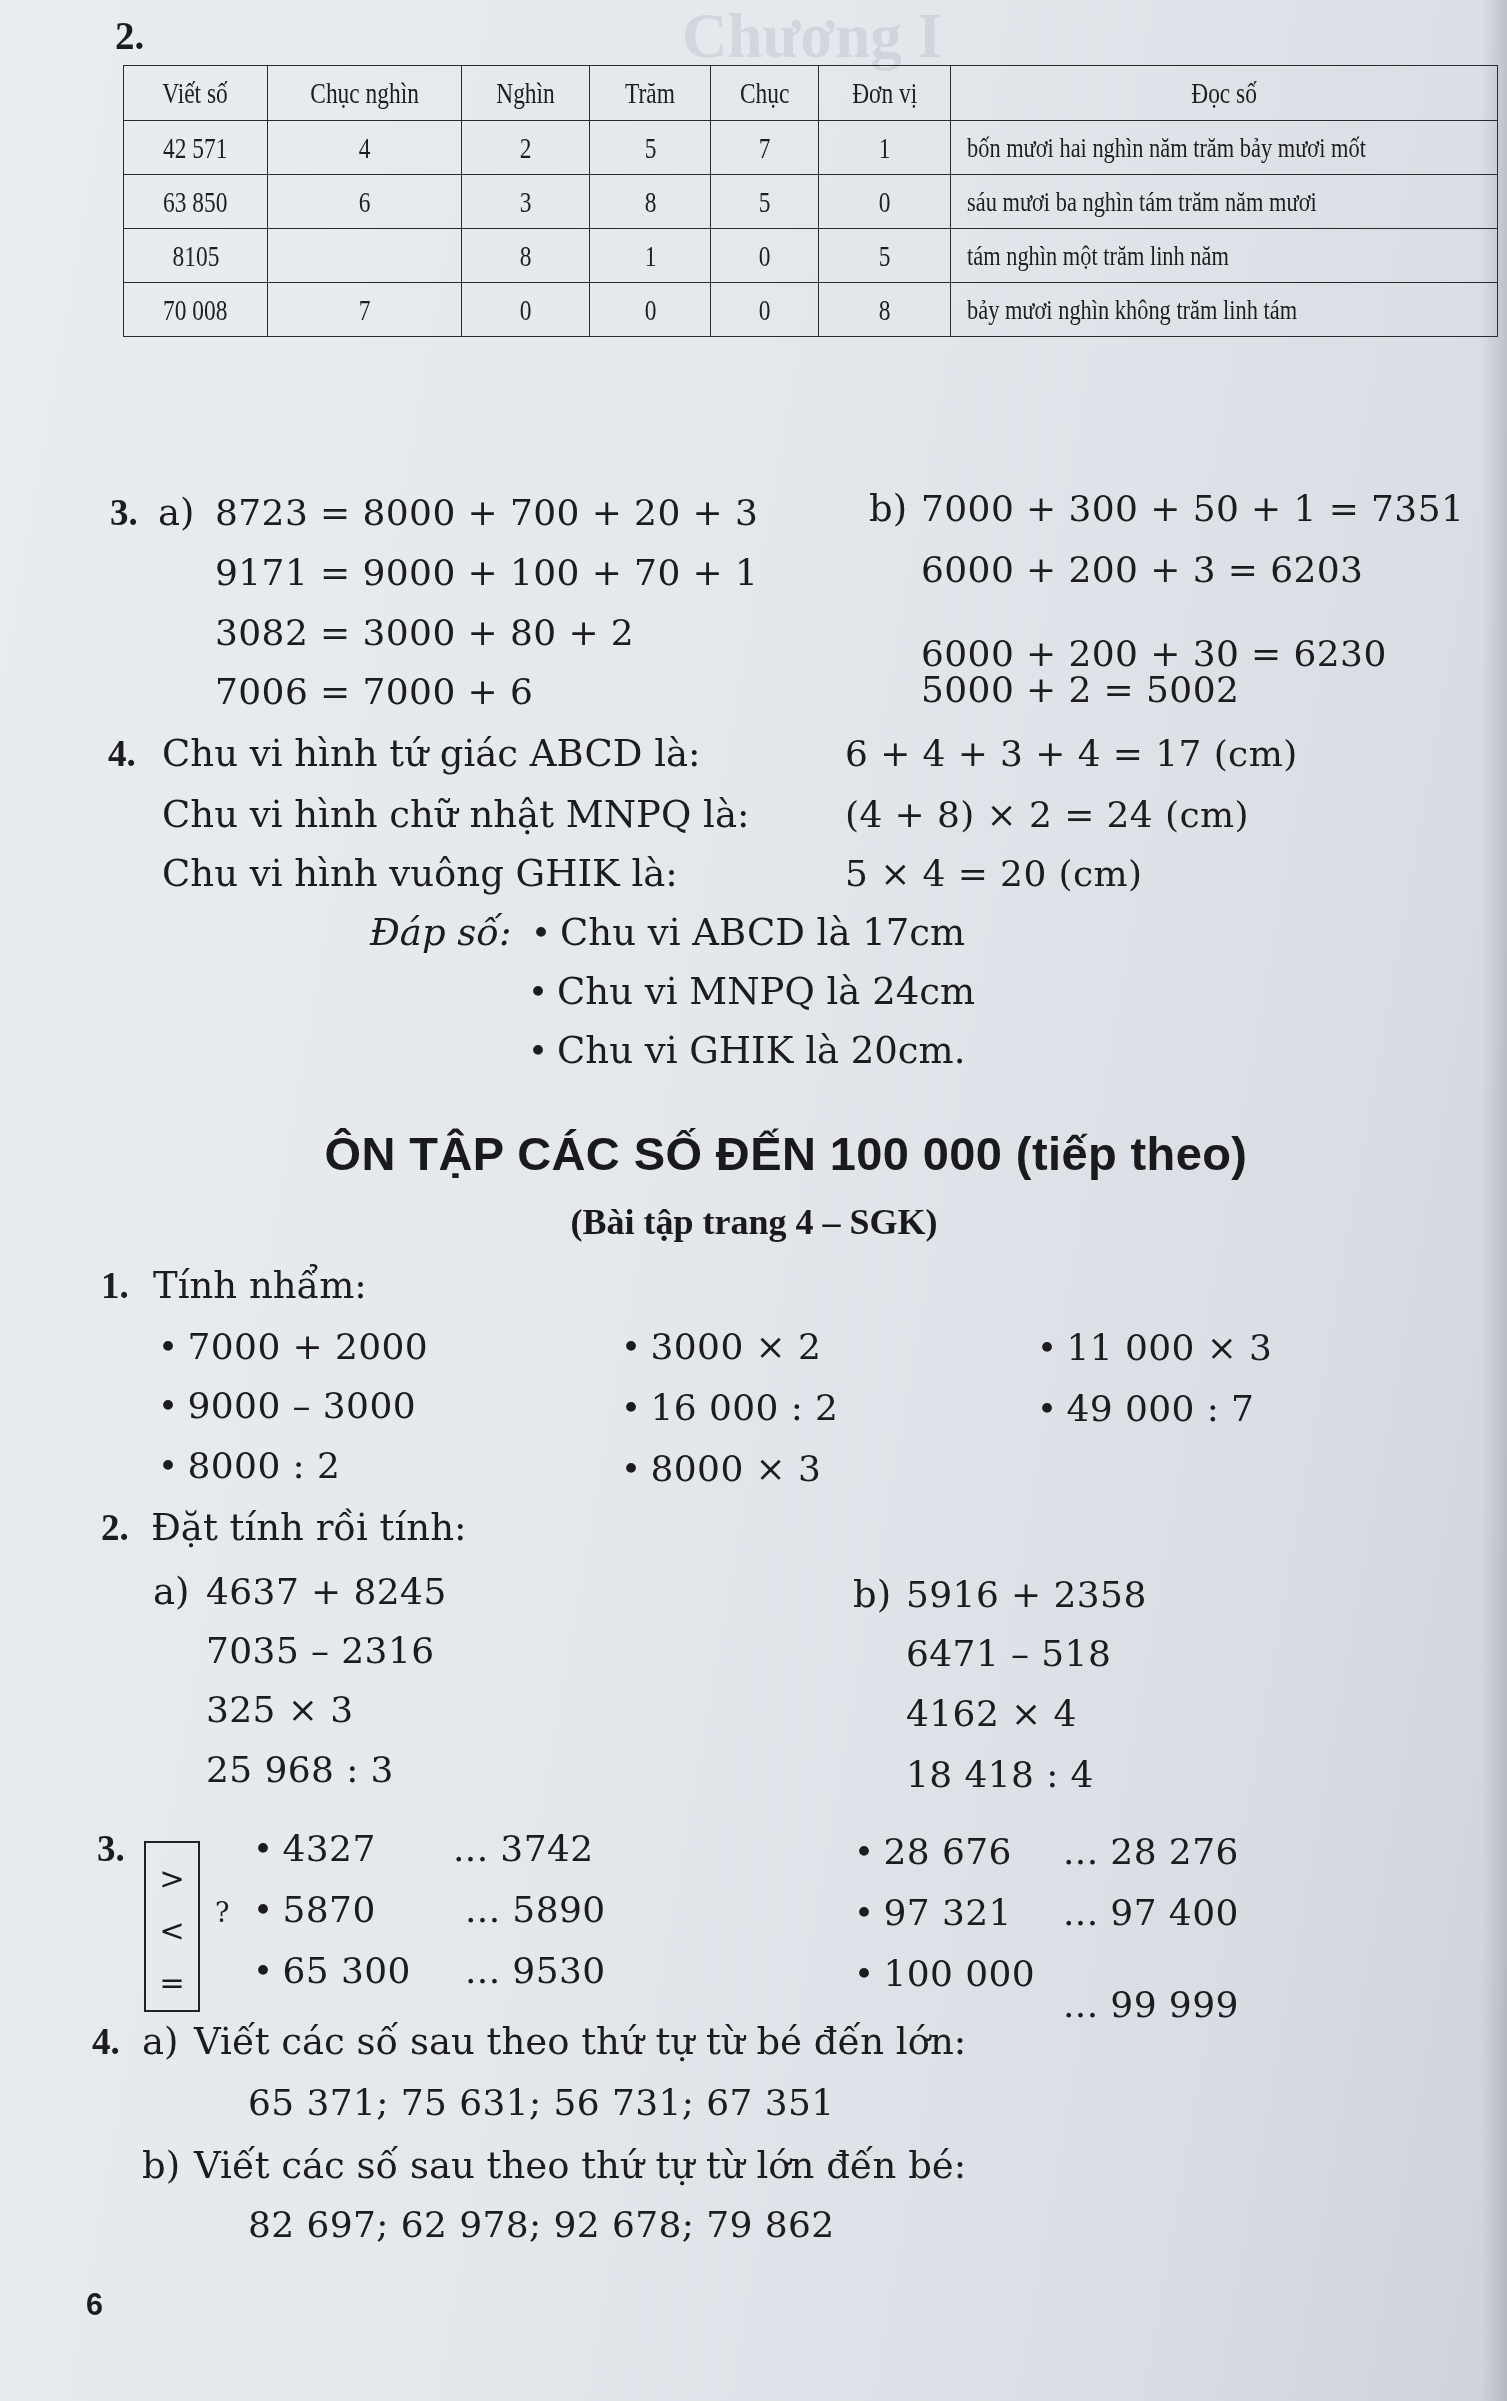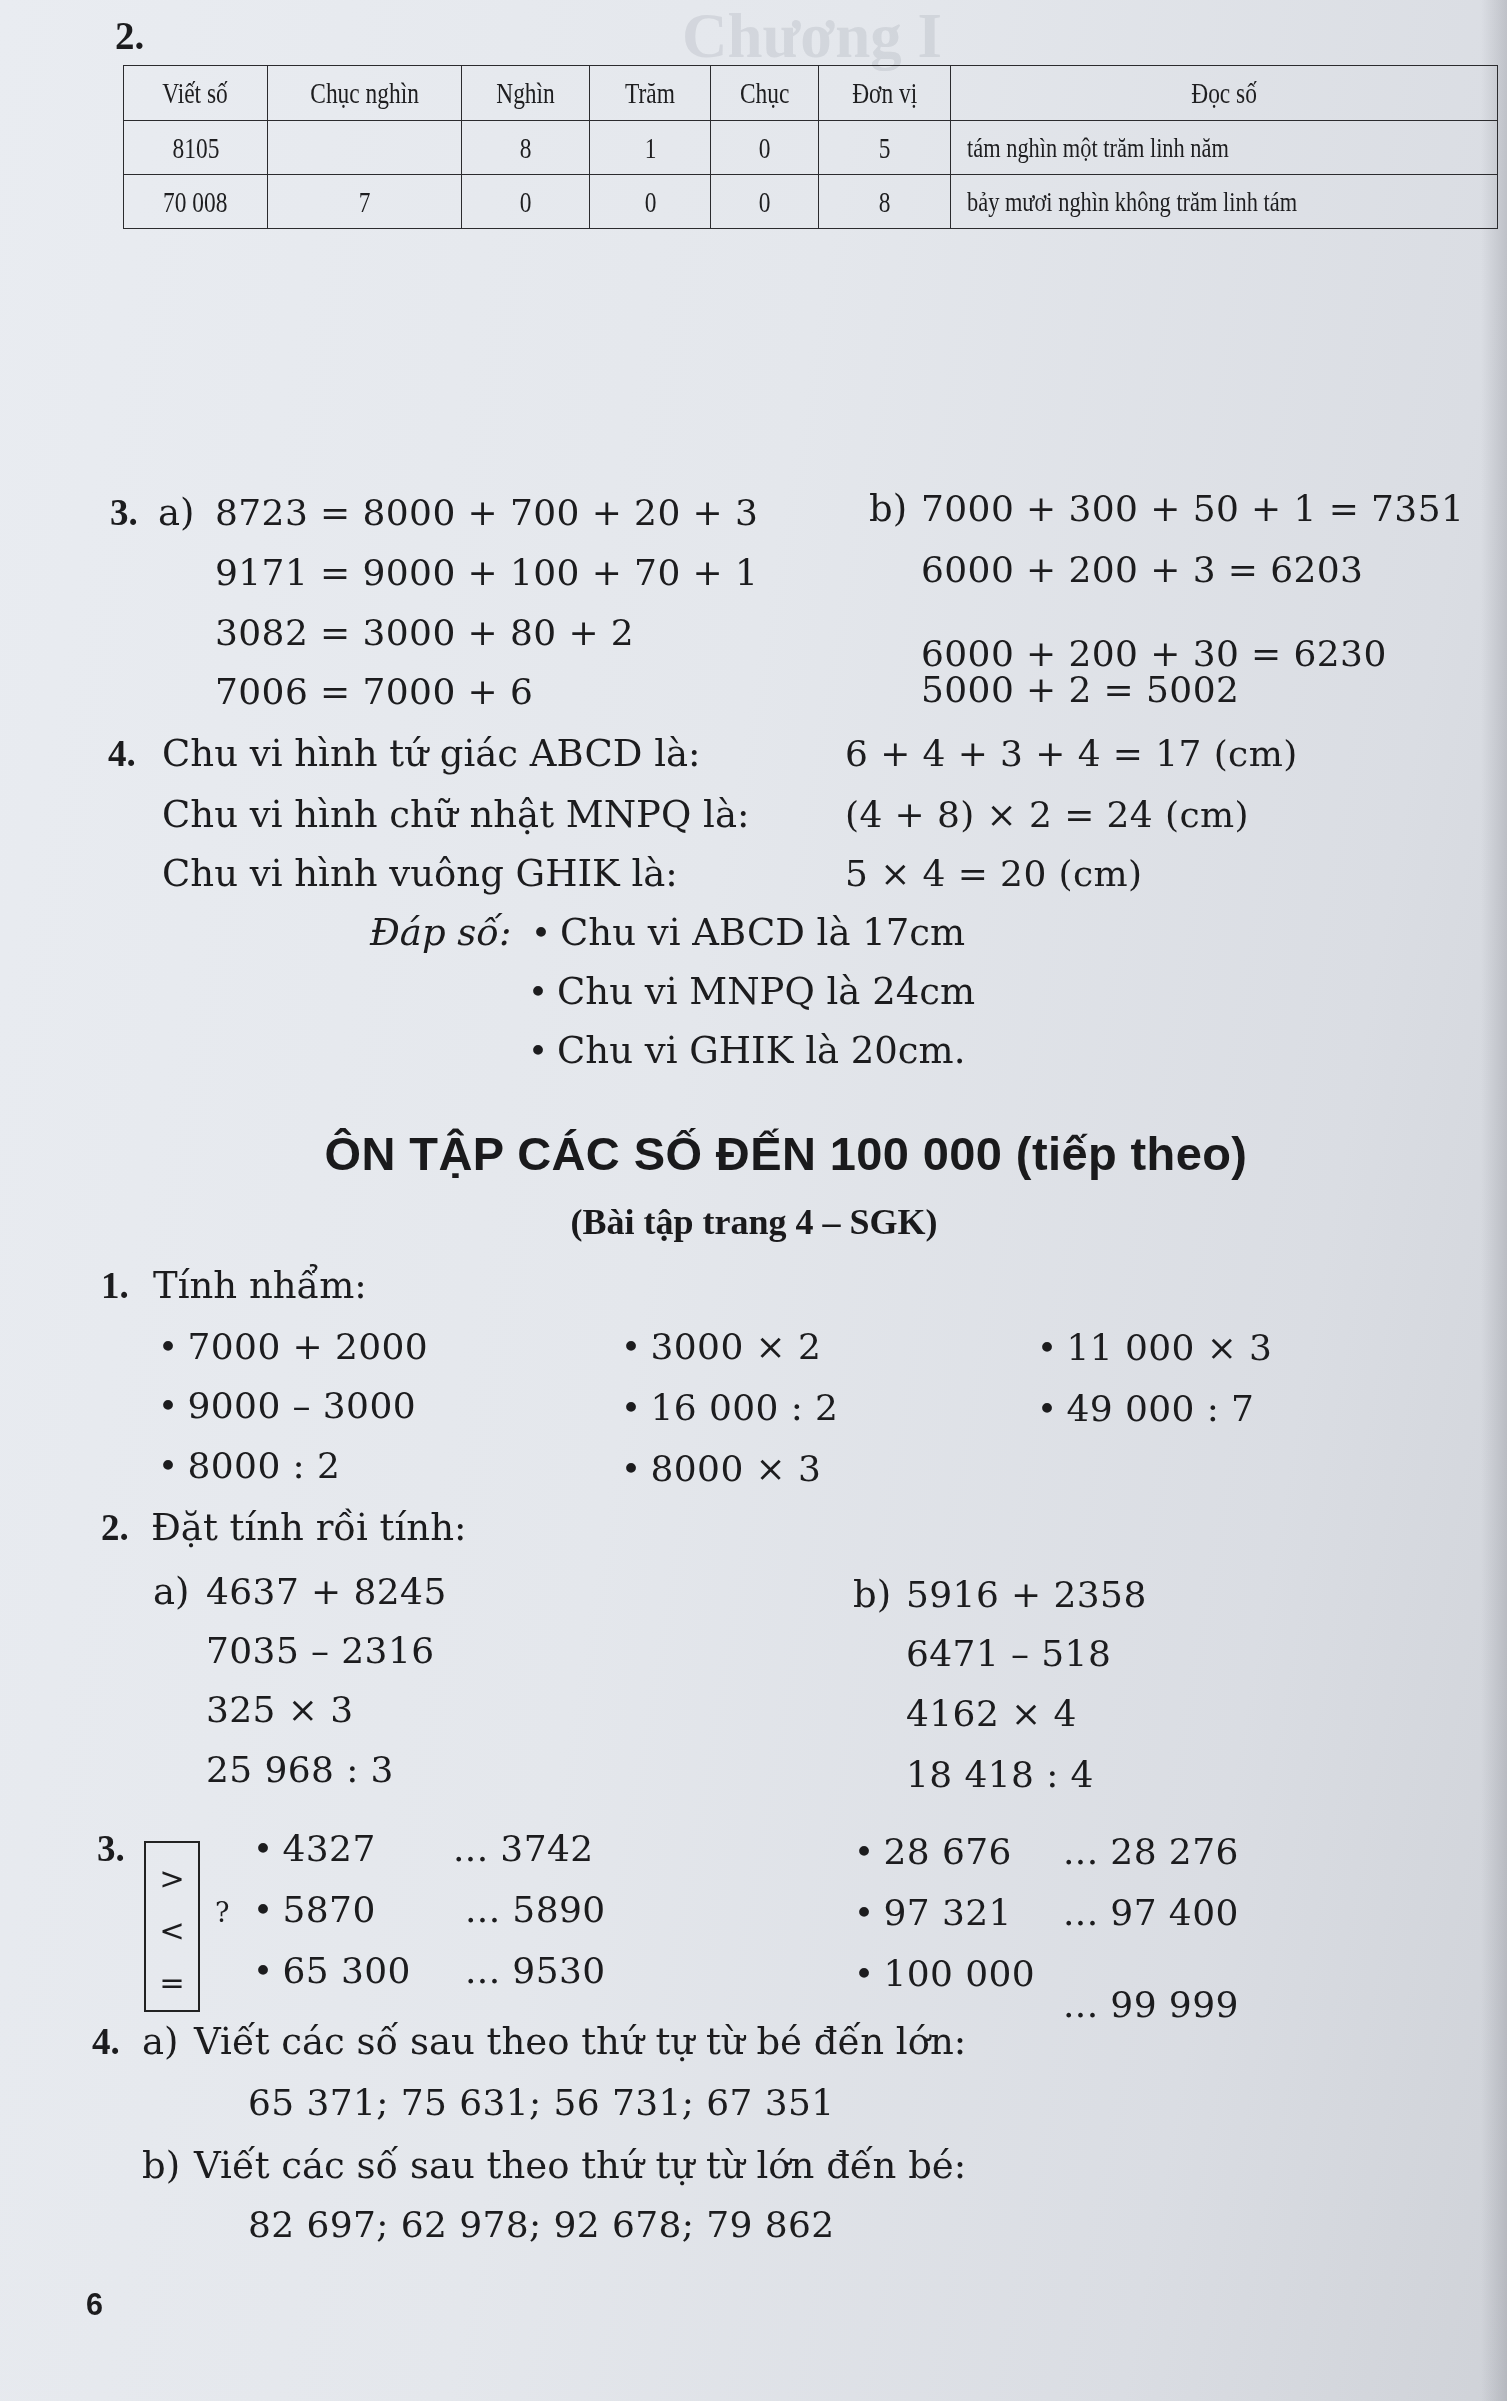--- a/index.html
+++ b/index.html
@@ -79,20 +79,38 @@
       <th><span class="cond">Viết số</span></th>
       <th><span class="cond">Chục nghìn</span></th>
       <th><span class="cond">Nghìn</span></th>
       <th><span class="cond">Trăm</span></th>
       <th><span class="cond">Chục</span></th>
       <th><span class="cond">Đơn vị</span></th>
       <th class="doc-h"><span class="cond">Đọc số</span></th>
     </tr>
   </thead>
   <tbody>
+    <tr>
+      <td><span class="cond">42 571</span></td>
+      <td><span class="cond">4</span></td>
+      <td><span class="cond">2</span></td>
+      <td><span class="cond">5</span></td>
+      <td><span class="cond">7</span></td>
+      <td><span class="cond">1</span></td>
+      <td class="doc"><span class="cond-l">bốn mươi hai nghìn năm trăm bảy mươi mốt</span></td>
+    </tr>
+    <tr>
+      <td><span class="cond">63 850</span></td>
+      <td><span class="cond">6</span></td>
+      <td><span class="cond">3</span></td>
+      <td><span class="cond">8</span></td>
+      <td><span class="cond">5</span></td>
+      <td><span class="cond">0</span></td>
+      <td class="doc"><span class="cond-l">sáu mươi ba nghìn tám trăm năm mươi</span></td>
+    </tr>
     <tr>
       <td><span class="cond">8105</span></td>
       <td><span class="cond"></span></td>
       <td><span class="cond">8</span></td>
       <td><span class="cond">1</span></td>
       <td><span class="cond">0</span></td>
       <td><span class="cond">5</span></td>
       <td class="doc"><span class="cond-l">tám nghìn một trăm linh năm</span></td>
     </tr>
     <tr>

